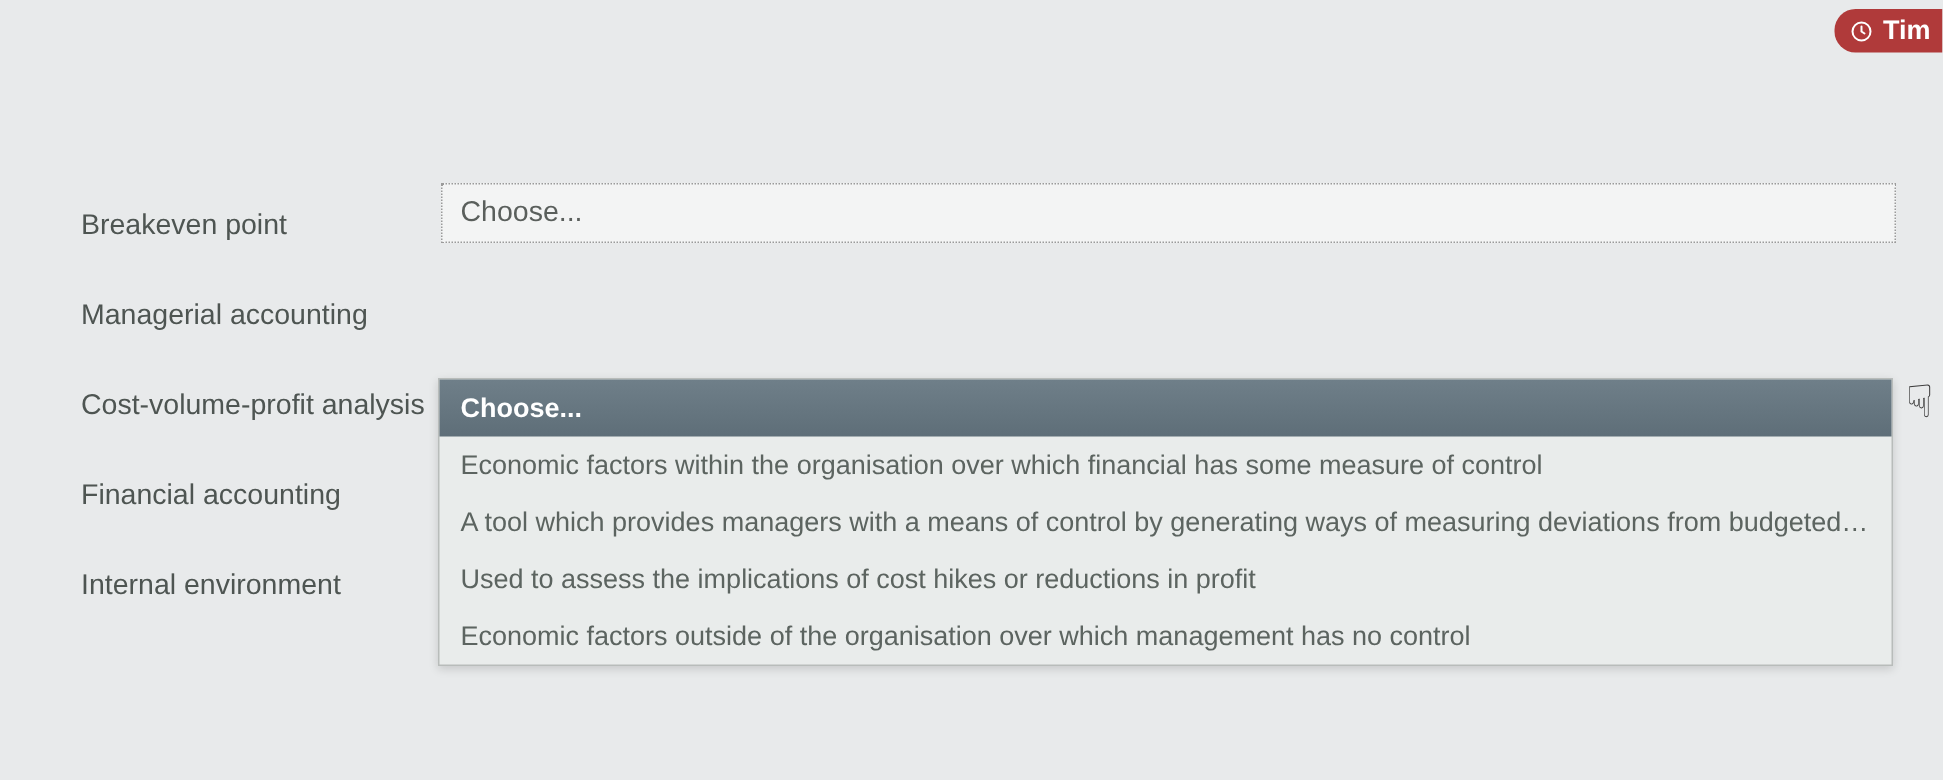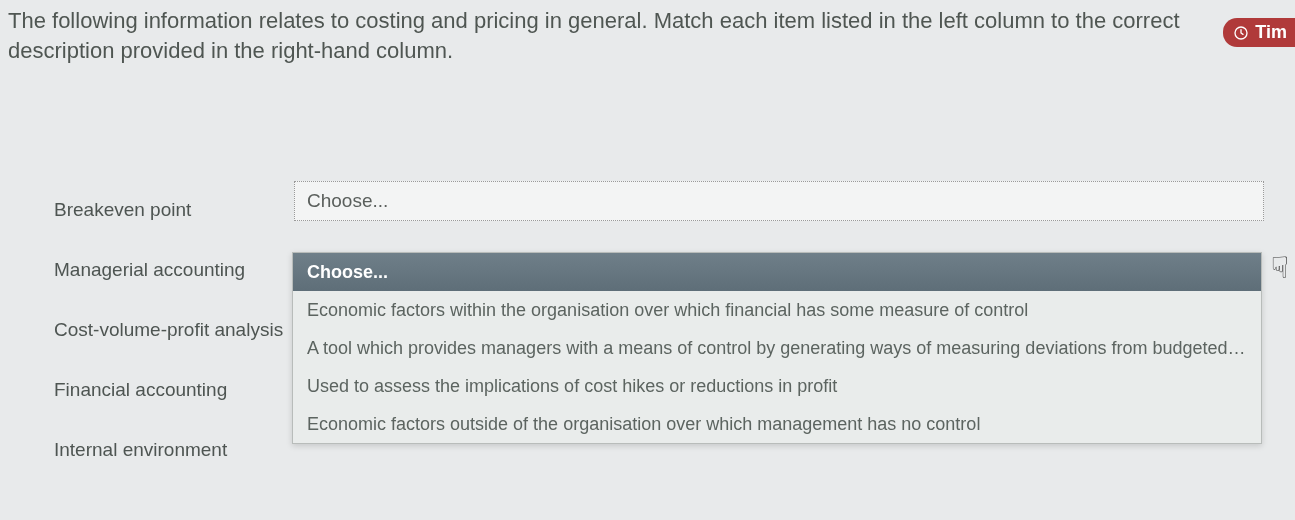--- a/index.html
+++ b/index.html
@@ -25,21 +25,20 @@
     right: 0;
     background: #b03a3a;
     color: #fff;
     font-size: 18px;
     font-weight: 600;
     padding: 4px 8px 4px 10px;
     border-radius: 14px 0 0 14px;
     display: flex;
     align-items: center;
     gap: 6px;
-    margin-top: 12px;
   }
   .badge svg { width: 16px; height: 16px; flex: 0 0 auto; }
   .instructions {
     font-size: 22px;
     line-height: 1.35;
     color: #4f5652;
     padding: 0 6px 0 6px;
     max-width: 1290px;
   }
   .match-area {
@@ -116,21 +115,20 @@
 <div class="page">
 
   <div class="badge">
     <svg viewBox="0 0 24 24">
       <circle cx="12" cy="12" r="9" fill="none" stroke="#fff" stroke-width="2"></circle>
       <path d="M12 7v5l3 2" fill="none" stroke="#fff" stroke-width="2" stroke-linecap="round"></path>
     </svg>
     <span>Tim</span>
   </div>
 
-  <div class="instructions">The following information relates to costing and pricing in general. Match each item listed in the left column to the correct description provided in the right-hand column.</div>
 
   <div class="match-area">
 
     <div class="row">
       <div class="label-col">Breakeven point</div>
       <div class="select-col">
         <div class="select-box">
           <span>Choose...</span>
         </div>
       </div>

